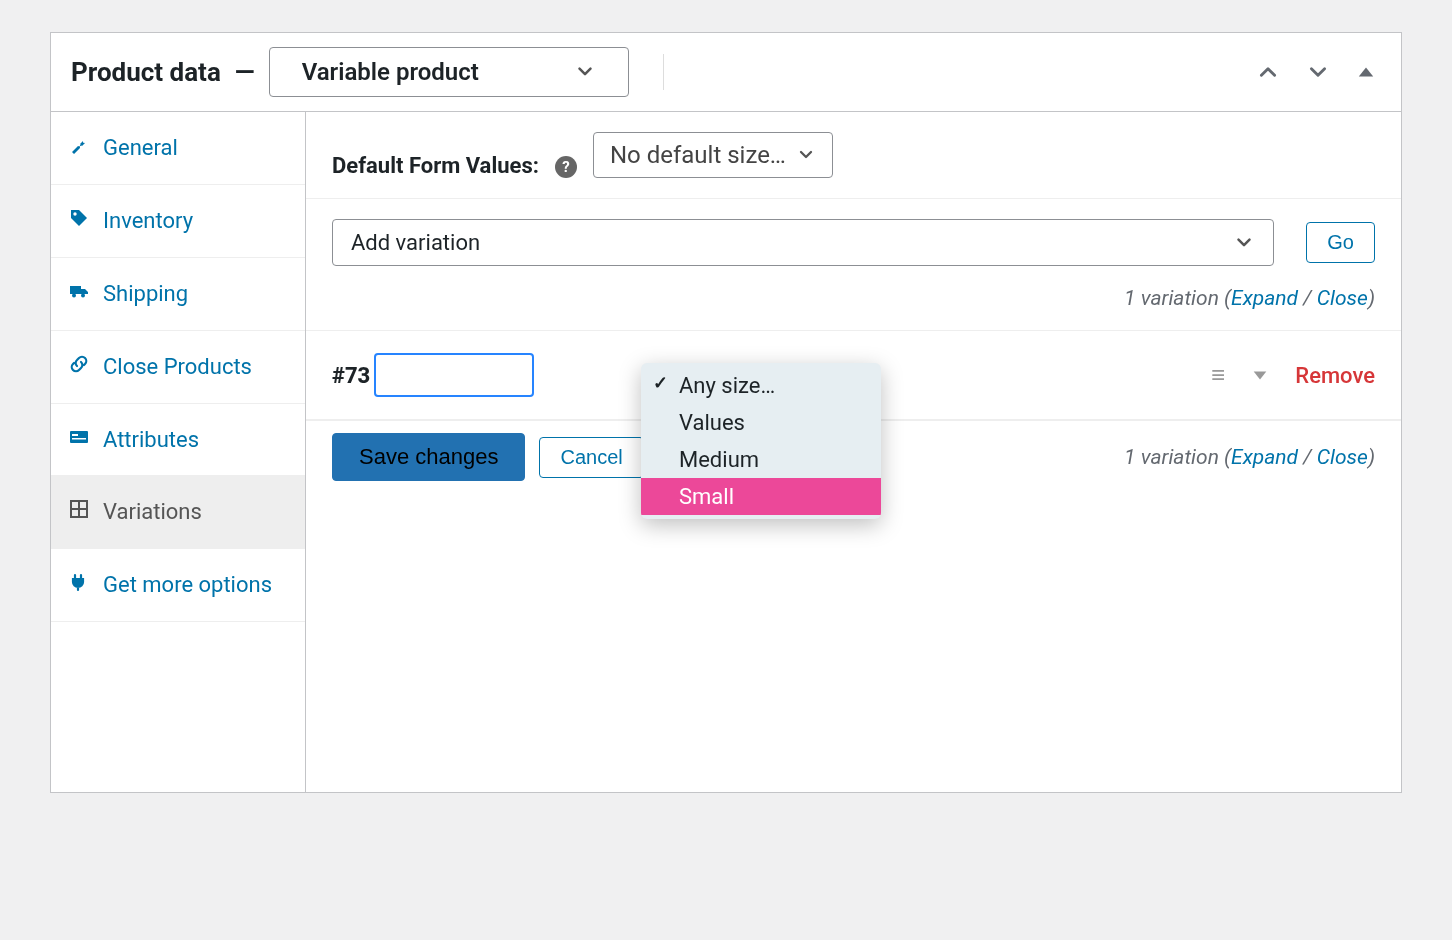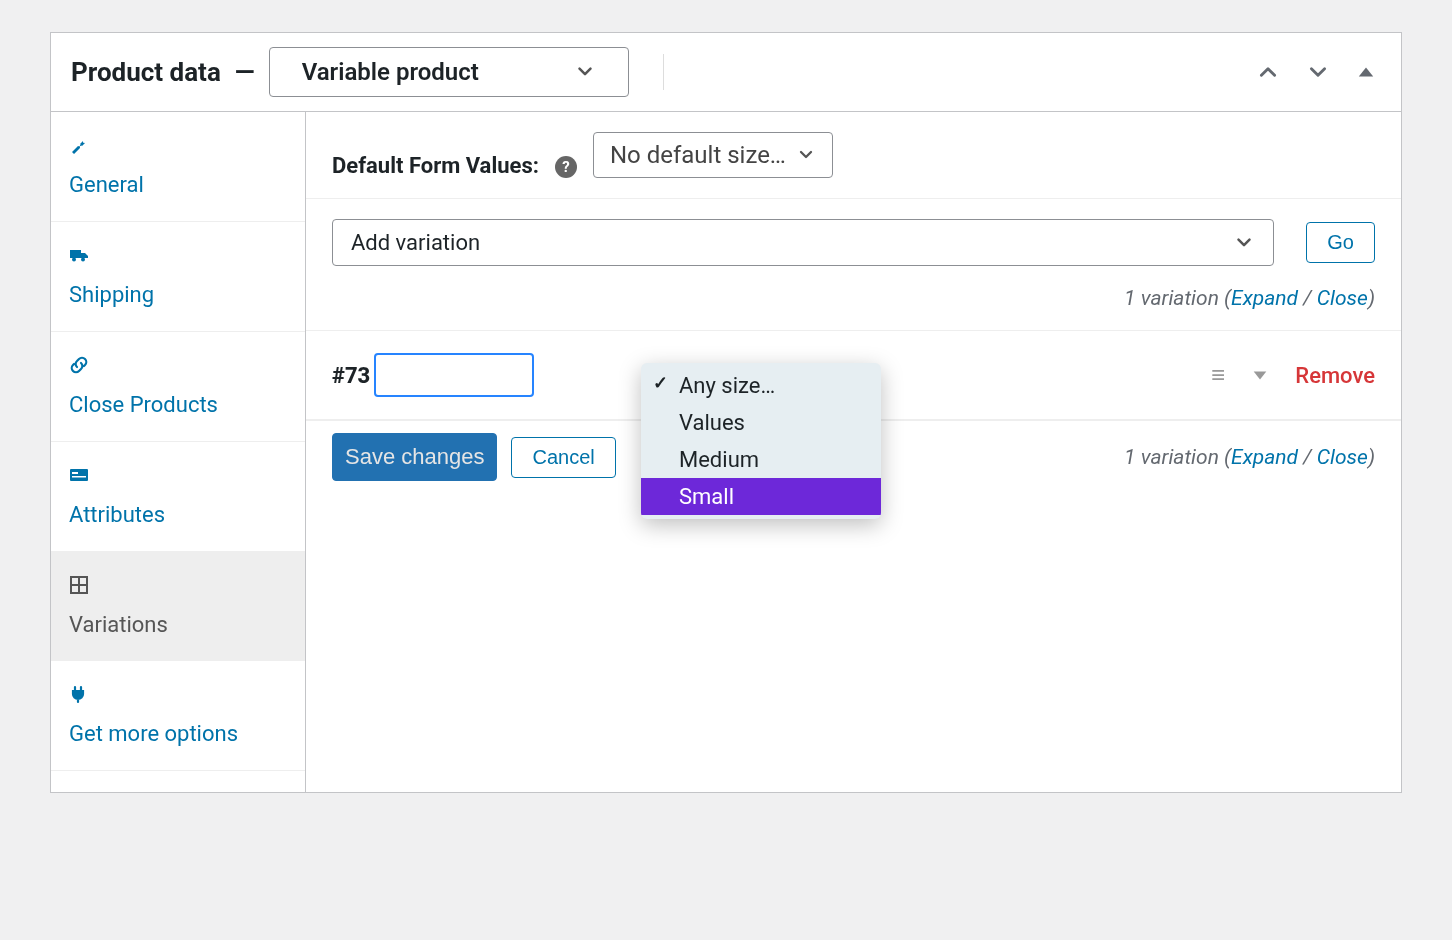--- a/index.html
+++ b/index.html
@@ -68,21 +68,20 @@
   .sidebar-item {
     display: flex;
     align-items: flex-start;
     gap: 14px;
     padding: 20px 18px;
     border-bottom: 1px solid #eee;
     color: #0073aa;
     font-size: 22px;
     cursor: pointer;
     line-height: 1.45;
-    flex-direction: column;
   }
   .sidebar-item.active {
     background: #eee;
     color: #555;
   }
   .sidebar-item .s-icon {
     width: 20px;
     flex-shrink: 0;
     margin-top: 3px;
   }
@@ -117,22 +116,22 @@
     flex:1; border:1px solid #8c8f94; border-radius:4px;
     display:flex; align-items:center; justify-content:space-between;
     padding: 10px 18px; font-size:22px; background:#fff;
   }
   .btn {
     border:1px solid #0073aa; color:#0073aa; background:#f6f7f7;
     border-radius:4px; padding: 8px 20px; font-size:20px; cursor:pointer;
     background:#fff;
   }
   .btn.primary {
-    background:#2271b1; color:#e5e5e5; border-color:#2271b1; font-size:22px;
-    padding: 10px 12px; border-radius: 4px; text-align: center;
+    background:#2271b1; color:#000000; border-color:#2271b1; font-size:22px;
+    padding: 10px 26px; border-radius: 4px; text-align: center;
   }
   .meta-line {
     text-align:right; font-style: italic; color:#646970; font-size:21px;
     margin-top: 20px;
   }
   .meta-line .link { color:#0073aa; cursor:pointer; font-style: italic; }
   .meta-line .paren { color:#646970; }
   .var-row {
     display:flex; align-items:center; padding: 10px 26px 10px 26px;
     position: relative;
@@ -154,21 +153,21 @@
     background:#e6eef2; border-radius:6px; box-shadow:0 6px 22px rgba(0,0,0,0.25);
     padding: 4px 0; z-index: 50; overflow:hidden;
   }
   .dropdown-item {
     padding: 6px 16px 6px 38px; font-size:22px; position:relative; cursor:pointer;
   }
   .dropdown-item.checked::before {
     content: "✓"; position:absolute; left:12px; top:5px; font-size:18px; font-weight:700;
   }
   .dropdown-item.highlight {
-    background:#6d28d9; color:#fff;
+    background:#ec4899; color:#fff;
   }
   .footer-row {
     display:flex; align-items:center; gap:14px; padding: 12px 26px 22px 26px;
     border-top:1px solid #eee;
   }
   .footer-meta { margin-left:auto; }
   .vsep {
     width:1px; height:36px; background:#ddd; margin-left: 20px;
   }
   svg { display:block; }
@@ -217,20 +216,29 @@
 
       <div class="sidebar-item">
         <span class="s-icon">
           <svg width="20" height="20" viewBox="0 0 20 20">
               <path d="M14 6a4 4 0 0 1-5 5l-6 6 2 2 6-6a4 4 0 0 1 5-5l-3 3-2-2 3-3z" fill="#0073aa"></path>
             </svg>
         </span>
         <span>General</span>
       </div>
 
+      <div class="sidebar-item">
+        <span class="s-icon">
+          <svg width="20" height="20" viewBox="0 0 20 20">
+              <path d="M2 2h8l8 8-8 8-8-8V2zm4 4a2 2 0 1 0 0-0z" fill="#0073aa"></path>
+              <circle cx="6" cy="6" r="1.7" fill="#fff"></circle>
+            </svg>
+        </span>
+        <span>Inventory</span>
+      </div>
 
       <div class="sidebar-item">
         <span class="s-icon">
           <svg width="20" height="20" viewBox="0 0 20 20">
               <path d="M1 5h11v8H1zM12 8h4l3 3v2h-7z" fill="#0073aa"></path>
               <circle cx="5" cy="14.5" r="2" fill="#0073aa"></circle>
               <circle cx="14" cy="14.5" r="2" fill="#0073aa"></circle>
             </svg>
         </span>
         <span>Shipping</span>

